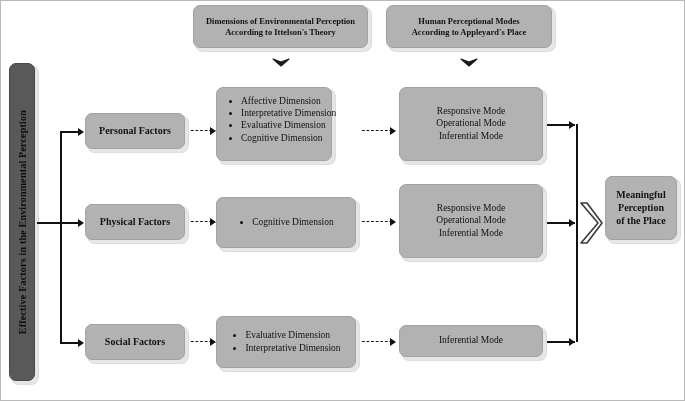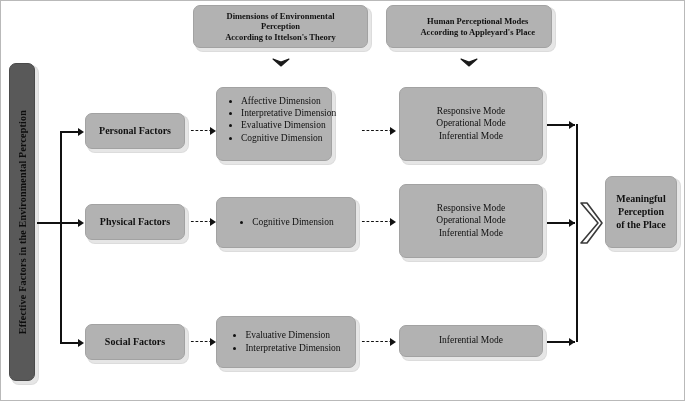--- a/index.html
+++ b/index.html
@@ -27,22 +27,21 @@
     justify-content:center;
     text-align:center;
     color:#111111;
     line-height:1.18;
   }
 
   
   .header-box{
     font-size:8.5px;
     font-weight:bold;
-    padding:2px 16px;
-    justify-content:flex-end;
+    padding:2px 6px;
   }
 
   
   #vlabel{
     position:absolute;
     left:8px;top:62px;
     width:26px;height:318px;
     background:#595959;
     border:1px solid #4a4a4a;
     border-radius:7px;
@@ -262,21 +261,21 @@
   <div class="arrow-r" style="left:568px;top:337px;"></div>
 
   <div class="ln vline" style="left:575px;top:123px;height:218px;"></div>
 
   <div class="chev-right" style="left:576px;top:199px;">
     <svg width="26" height="46" viewBox="0 0 26 46">
       <path d="M4 3 L21 23 L4 43 L10 43 L25 23 L10 3 Z" fill="#ffffff" stroke="#3a3a3a" stroke-width="1.6" stroke-linejoin="round"></path>
     </svg>
   </div>
 
-  <div class="box outcome" style="left:604px;top:175px;width:72px;height:72px;">
+  <div class="box outcome" style="left:604px;top:175px;width:72px;height:64px;">
     <div class="inner">
       <div>Meaningful</div>
       <div>Perception</div>
       <div>of the Place</div>
     </div>
   </div>
 
 </div>
 
 </body></html>

